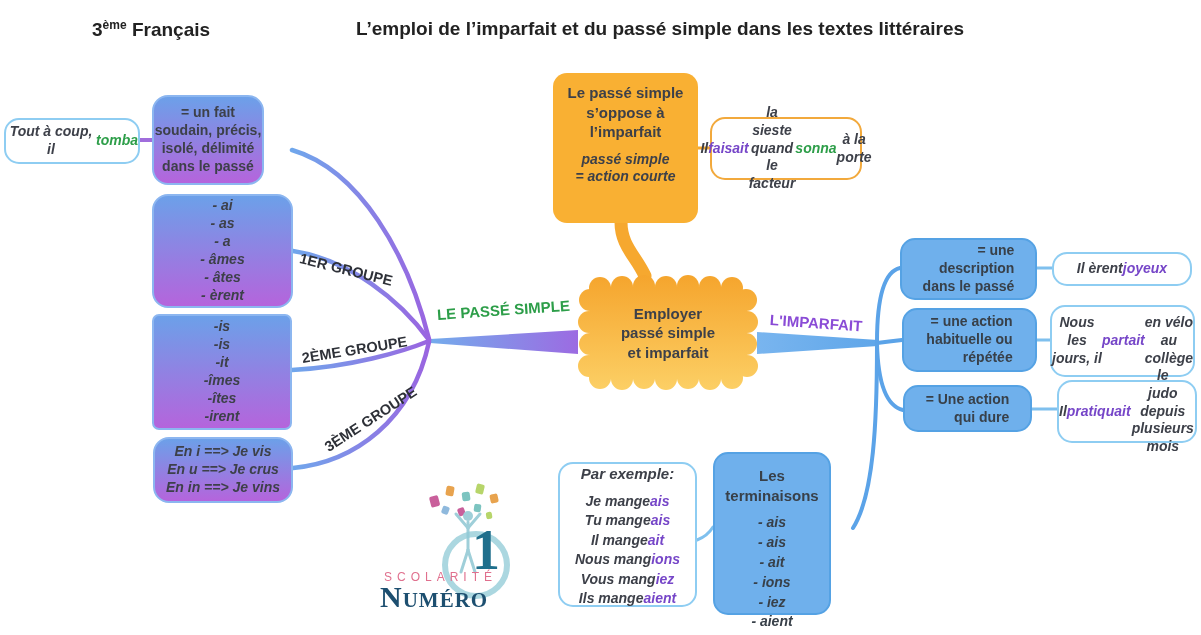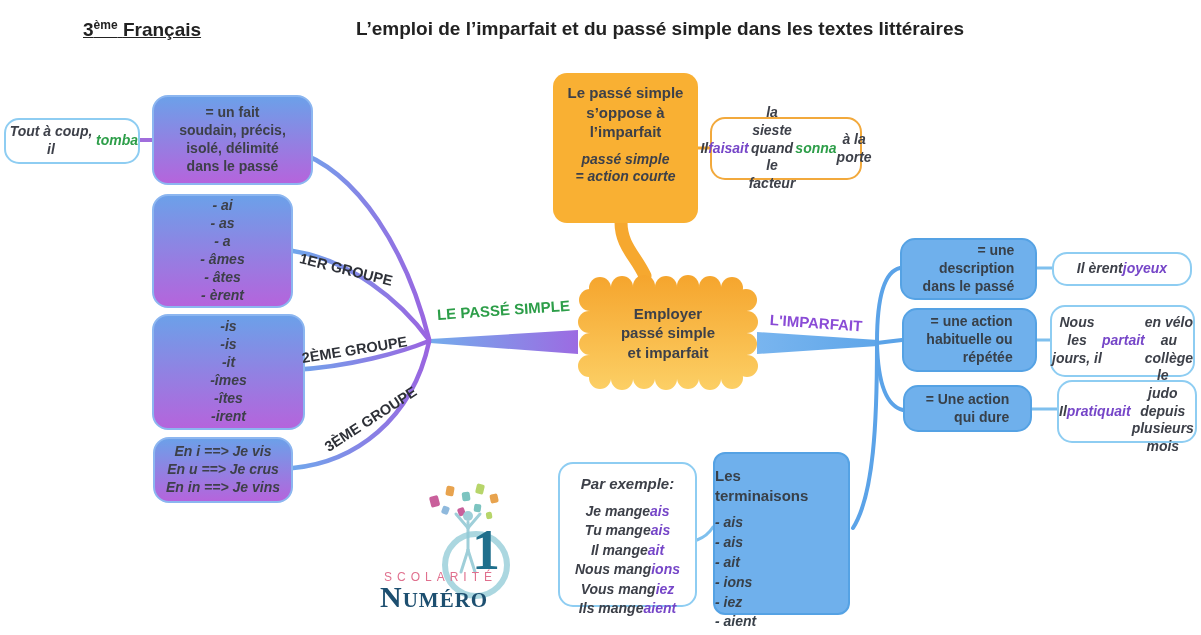--- a/index.html
+++ b/index.html
@@ -38,21 +38,21 @@
     font-variant:small-caps;font-weight:700;font-size:30px;letter-spacing:1px;color:var(--logo-navy);margin-top:44px;}
   .logo-number{position:absolute;left:100px;top:40px;font-family:"Liberation Serif","DejaVu Serif",serif;
     font-weight:700;font-size:56px;color:#1F6F8C;}
   .logo-sub{position:absolute;left:12px;top:92px;font-size:12px;font-weight:400;letter-spacing:5px;color:var(--logo-pink);}
 </style>
 </head>
 <body>
 
 <div class="canvas">
 
-  <div class="hdr" style="left:83px;text-decoration:underline;"><span>3</span><sup>ème</sup>&nbsp;<span>Français</span></div>
+  <div class="hdr" style="left:92px;"><span>3</span><sup>ème</sup>&nbsp;<span>Français</span></div>
   <div class="hdr" style="left:280px;width:760px;text-align:center;">L’emploi de l’imparfait et du passé simple dans les textes littéraires</div>
 
   <svg class="wires" width="1201" height="635" viewBox="0 0 1201 635">
     <defs>
       <linearGradient id="fanGrad" gradientUnits="userSpaceOnUse" x1="290" y1="0" x2="432" y2="0">
         <stop offset="0" stop-color="#6FA8EC"></stop>
           <stop offset="1" stop-color="#9B63E0"></stop>
       </linearGradient>
       <linearGradient id="bandL" gradientUnits="userSpaceOnUse" x1="430" y1="0" x2="578" y2="0">
         <stop offset="0" stop-color="#74ACEC"></stop>
@@ -135,33 +135,33 @@
 = action courte</div>
   </div>
 
   <div class="node white-box orange-edge center-txt fs14 pre" style="left:710px;top:117px;width:152px;height:63px;"><span>Il </span><span class="seg-purple">faisait</span><span> la sieste
 quand le facteur
 </span><span class="seg-green">sonna</span><span> à la porte</span></div>
 
   <div class="node white-box center-txt fs14 pre" style="left:4px;top:118px;width:136px;height:46px;font-style:italic;"><span>Tout à coup, il
 </span><span class="seg-green">tomba</span></div>
 
-  <div class="node grad-box center-txt bold fs14 pre" style="left:152px;top:95px;width:161px;height:90px;">= un fait
+  <div class="node grad-box center-txt bold fs14 pre" style="left:152px;top:95px;width:112px;height:90px;">= un fait
 soudain, précis,
 isolé, délimité
 dans le passé</div>
 
   <div class="node grad-box center-txt ital fs14 pre" style="left:152px;top:194px;width:141px;height:114px;">- ai
 - as
 - a
 - âmes
 - âtes
 - èrent</div>
 
-  <div class="node grad-box center-txt ital fs14 pre" style="left:152px;top:314px;width:153px;height:116px;">-is
+  <div class="node grad-box center-txt ital fs14 pre" style="left:152px;top:314px;width:140px;height:116px;border-radius:7px;">-is
 -is
 -it
 -îmes
 -îtes
 -irent</div>
 
   <div class="node grad-box center-txt ital fs14 pre" style="left:153px;top:437px;width:140px;height:66px;">En i ==&gt; Je vis
 En u ==&gt; Je crus
 En in ==&gt; Je vins</div>
 
@@ -176,31 +176,31 @@
   <div class="node white-box center-txt fs14 pre" style="left:1050px;top:305px;width:145px;height:72px;"><span>Nous les jours, il
 </span><span class="seg-purple">partait</span><span> en vélo
 au collège</span></div>
 
   <div class="node blue-box center-txt bold fs14 pre" style="left:903px;top:385px;width:129px;height:47px;">= Une action
 qui dure</div>
   <div class="node white-box center-txt fs14 pre" style="left:1057px;top:380px;width:140px;height:63px;"><span>Il </span><span class="seg-purple">pratiquait</span><span> le
 judo depuis
 plusieurs mois</span></div>
 
-  <div class="node white-box" style="left:558px;top:462px;width:139px;height:145px;text-align:center;padding-top:10px;">
+  <div class="node white-box" style="left:558px;top:462px;width:139px;height:145px;text-align:center;">
     <div class="bold fs15" style="font-style:italic;">Par exemple:</div>
     <div class="fs14 pre" style="margin-top:8px;line-height:1.4;"><span>Je mange</span><span class="seg-purple">ais</span><span>
 Tu mange</span><span class="seg-purple">ais</span><span>
 Il mange</span><span class="seg-purple">ait</span><span>
 Nous mang</span><span class="seg-purple">ions</span><span>
 Vous mang</span><span class="seg-purple">iez</span><span>
 Ils mange</span><span class="seg-purple">aient</span></div>
   </div>
 
-  <div class="node blue-box" style="left:713px;top:452px;width:137px;height:163px;text-align:left;padding-top:12px;border-radius:12px;">
+  <div class="node blue-box" style="left:713px;top:452px;width:118px;height:163px;text-align:center;padding-top:12px;">
     <div class="bold fs15 pre">Les
 terminaisons</div>
     <div class="ital fs14 pre" style="margin-top:8px;line-height:1.42;">- ais
 - ais
 - ait
 - ions
 - iez
 - aient</div>
   </div>
 

